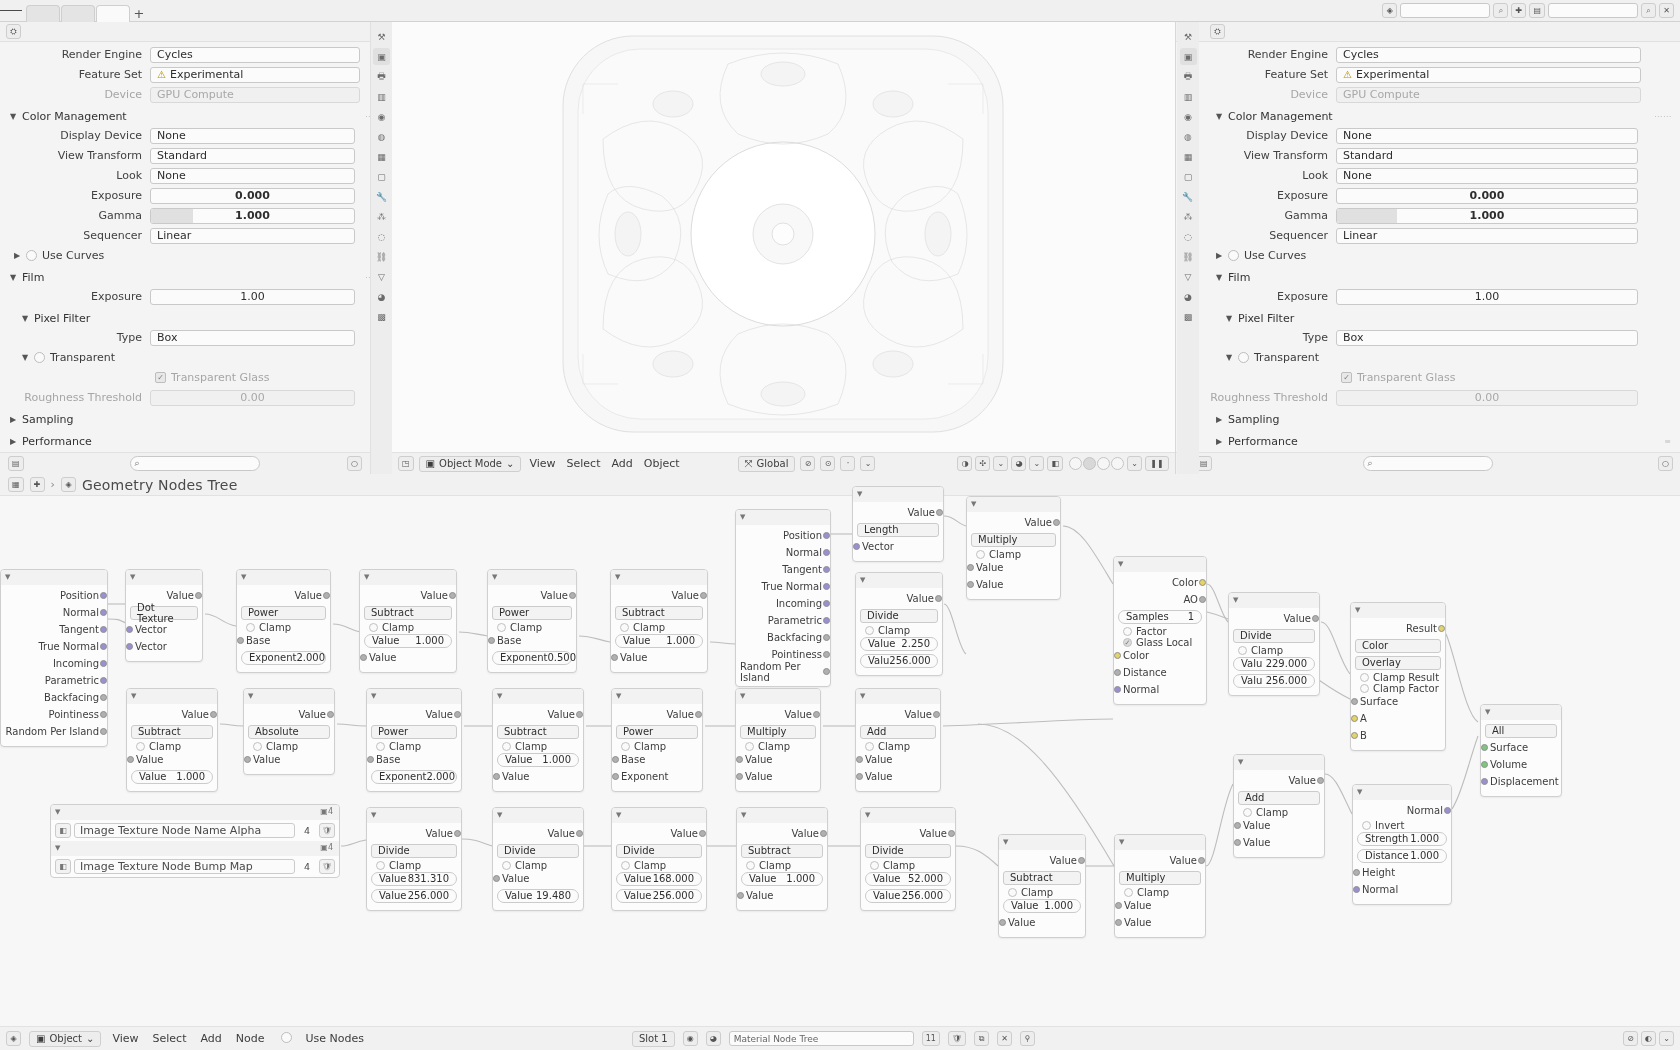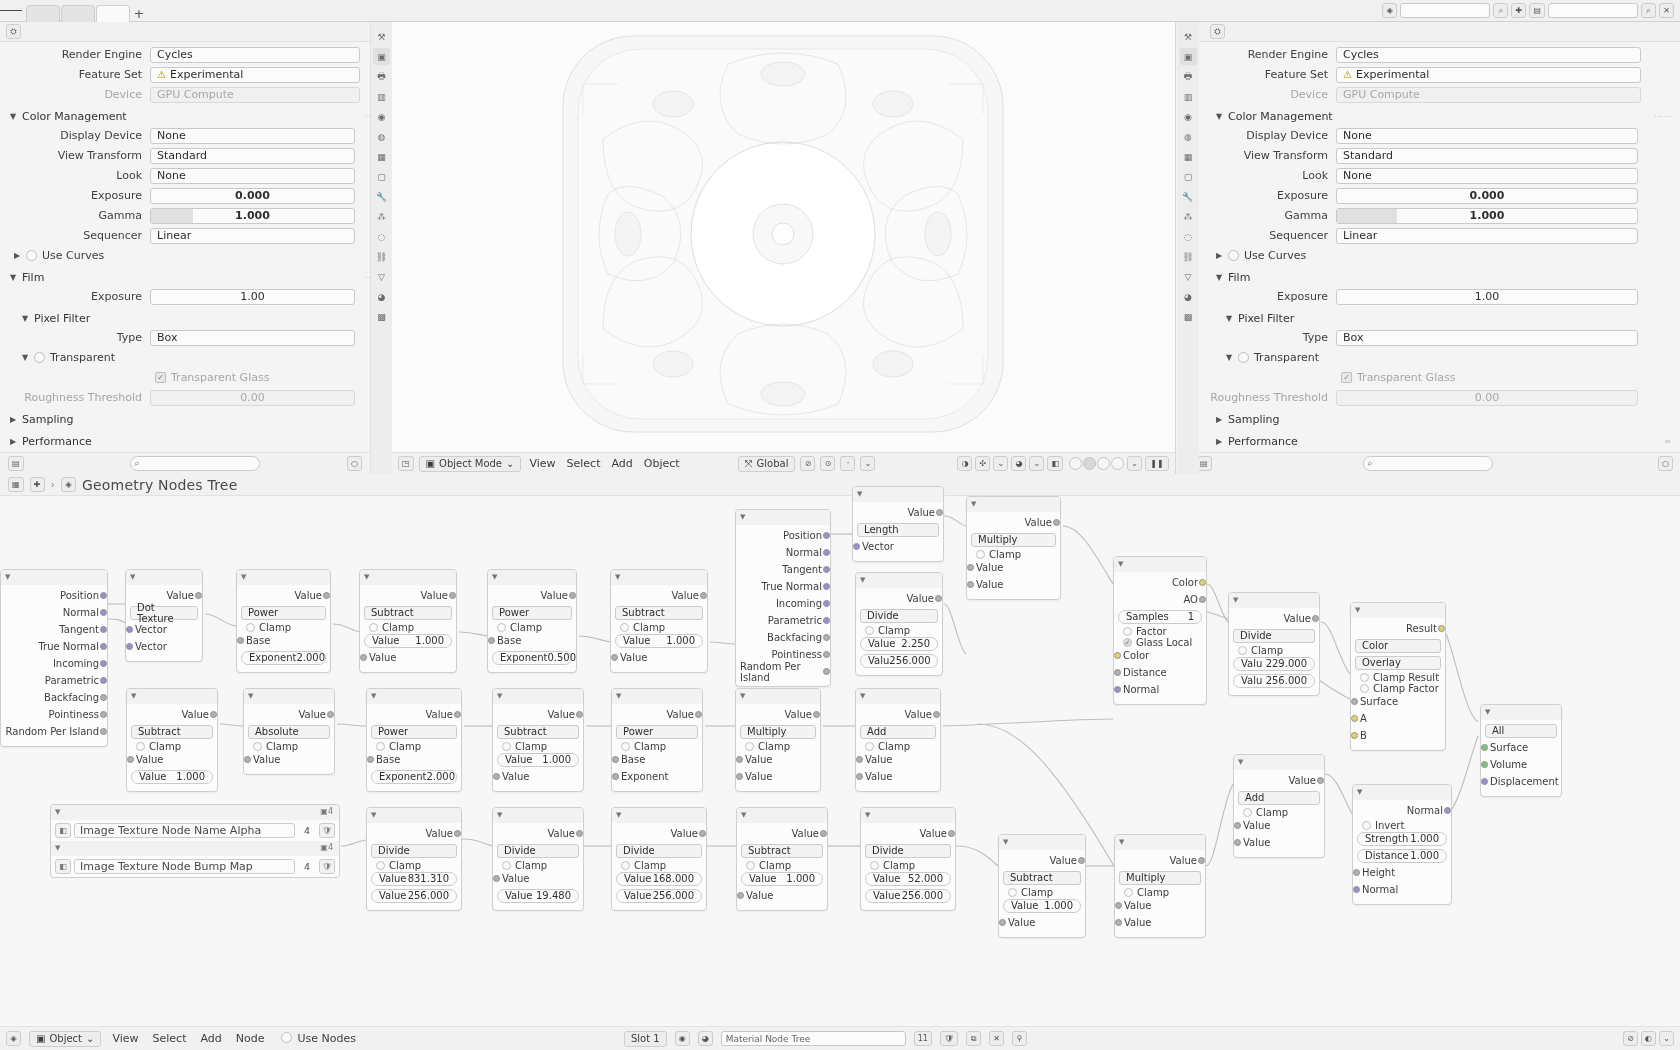--- a/index.html
+++ b/index.html
@@ -1524,21 +1524,21 @@
       <div class="miniBtn">◈</div>
       <div class="vpBtn">
         <span>▣</span>
         <span>Object</span>
         <span>⌄</span>
       </div>
       <div class="vpTxt">View</div>
       <div class="vpTxt">Select</div>
       <div class="vpTxt">Add</div>
       <div class="vpTxt">Node</div>
-      <div style="display:flex;align-items:flex-start;gap:0;margin-left:6px">
+      <div style="display:flex;align-items:flex-start;gap:8px;margin-left:6px">
         <span class="cbox"></span>
         <span>Use Nodes</span>
       </div>
       <div style="margin-left:260px" class="vpBtn">
         <span>Slot 1</span>
       </div>
       <div class="miniBtn">◉</div>
       <div class="miniBtn">◕</div>
       <div class="tinyField" style="width:185px">Material Node Tree</div>
       <div class="miniBtn">11</div>

